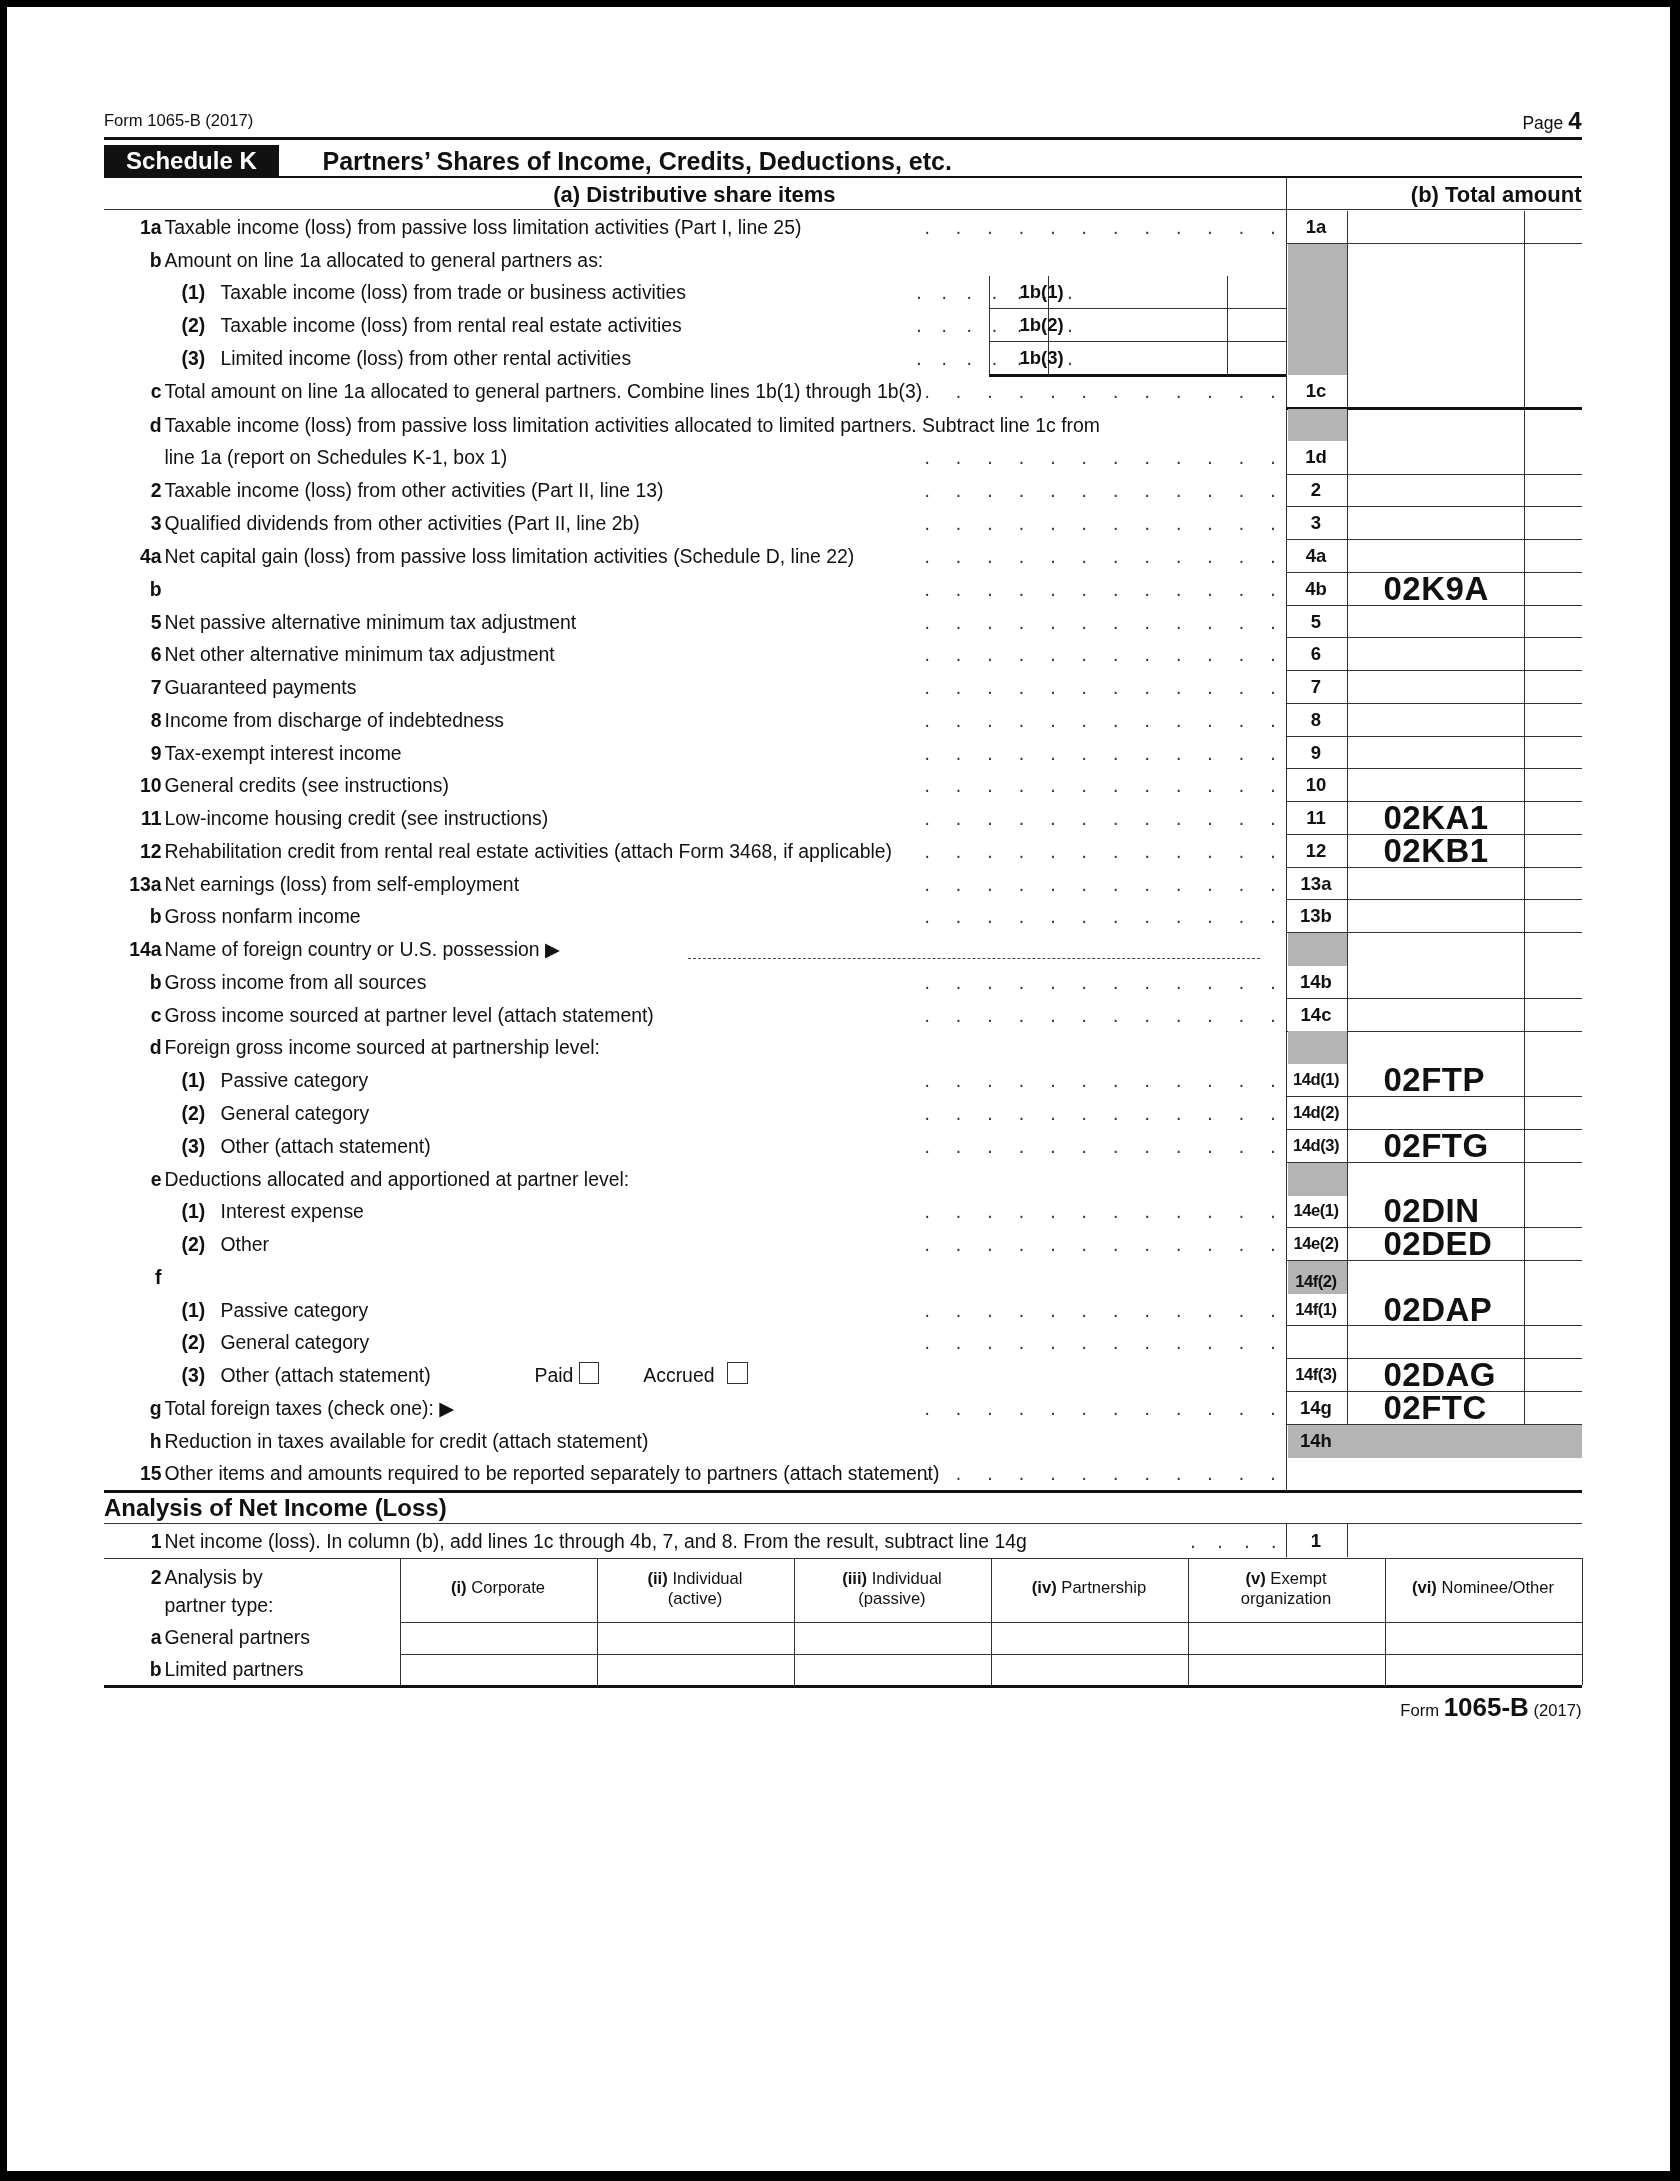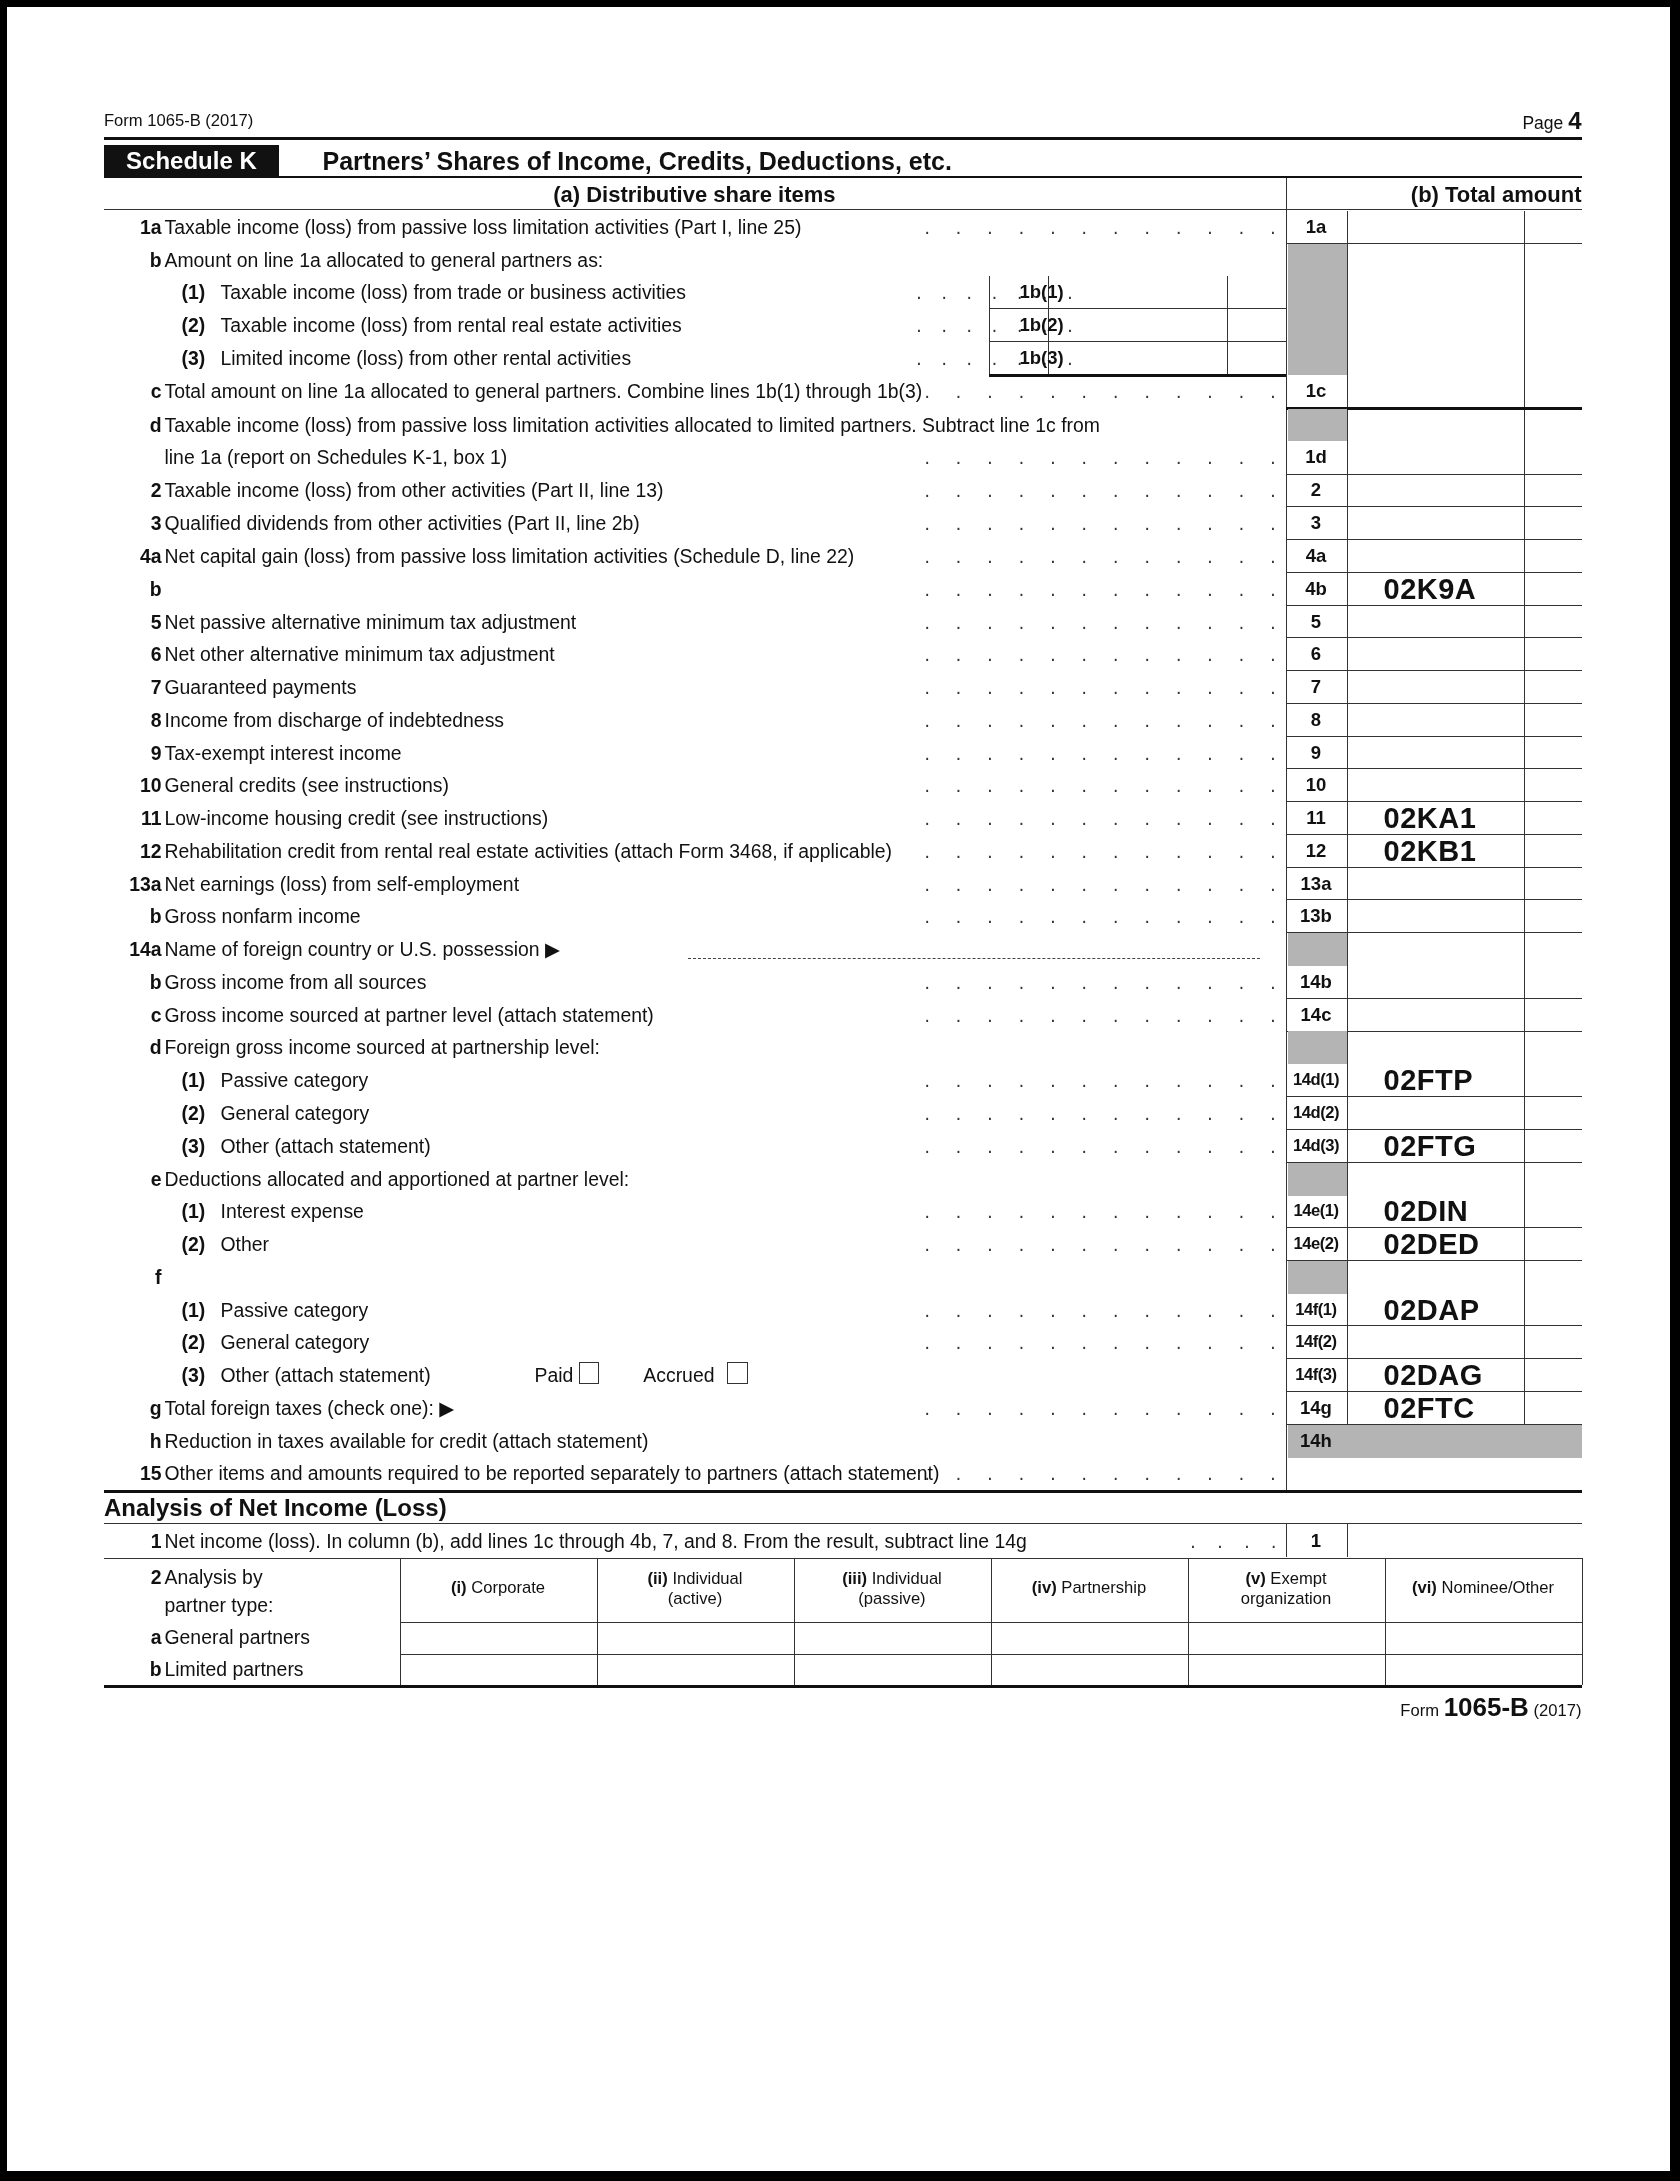--- a/index.html
+++ b/index.html
@@ -17,21 +17,21 @@
   .colhead { position:absolute; top:171px; height:33px; font-weight:bold; font-size:22px; line-height:33px; }
   .vline { position:absolute; background:#333; width:1.8px; }
   .hline { position:absolute; background:#333; height:1.8px; }
   .row { position:absolute; left:0; width:1191px; height:32px; font-size:19.4px; line-height:32px; white-space:nowrap; }
   .num { position:absolute; left:0; width:65px; text-align:right; font-weight:bold; }
   .desc { position:absolute; left:68px; }
   .pnum { font-weight:bold; display:inline-block; width:39px; }
   .dots { position:absolute; right:0; letter-spacing:0; color:#333; }
   .ref { position:absolute; left:1189px; width:61px; height:32px; font-size:18.5px; line-height:32px; text-align:center; font-weight:bold; }
   .ref.small { font-size:16.6px; letter-spacing:-0.5px; }
-  .amt { position:absolute; left:1287px; font-size:29px; font-weight:bold; line-height:32px; height:32px; letter-spacing:0.5px; }
+  .amt { position:absolute; left:1287px; font-size:33px; font-weight:bold; line-height:32px; height:32px; letter-spacing:0.5px; }
   .shade { position:absolute; background:#b4b4b4; }
   .ibox { position:absolute; font-size:18.5px; font-weight:bold; line-height:32px;margin-left:28px; }
   .cb { display:inline-block; width:18.5px; height:20px; border:1.4px solid #333; vertical-align:-2.8px; margin-left:5.5px; background:#fff; }
   .dashline { position:absolute; border-top:1.8px dashed #444; height:0; }
   .analysis-title { position:absolute; left:7.4px; font-weight:bold; font-size:24px; }
   .ptype { position:absolute; font-size:16.6px; text-align:center; line-height:20px; }
   .footer { position:absolute; right:0; font-size:16.6px; }
   .footer b { font-size:26px; }
 </style>
 </head>
@@ -322,21 +322,21 @@
           <span class="dots" style="top: 0px; right: 11px; white-space: pre; letter-spacing: 0.9px;">.    .    .    .    .    .    .    .    .    .    .    .</span>
         </div>
         <div class="ref small" style="top:1287px;">14f(1)</div>
         <div class="amt" style="top:1287px;">02DAP</div>
         <div class="hline" style="top:1318px;left:1189px;width:296px;"></div>
         <div class="row" style="top:1319px;height:33px;">
           <span class="num"></span>
           <span class="desc" style="left:85px;"><span class="pnum">(2)</span><span>General category</span></span>
           <span class="dots" style="top: 0px; right: 11px; white-space: pre; letter-spacing: 0.9px;">.    .    .    .    .    .    .    .    .    .    .    .</span>
         </div>
-        <div class="ref small" style="top:1319px;">14f(2)</div>
+        <div class="ref small" style="top:1259px;">14f(2)</div>
         <div class="amt" style="top:1319px;"></div>
         <div class="hline" style="top:1351px;left:1189px;width:296px;"></div>
         <div class="row" style="top:1352px;height:33px;">
           <span class="num"></span>
           <span class="desc" style="left:85px;"><span class="pnum">(3)</span><span>Other (attach statement)</span></span>
           <span style="position:absolute;left:438px;"><span>Paid</span><span class="cb" style="margin-right:44px;"></span><span>Accrued</span><span class="cb" style="margin-left:13px;"></span></span>
         </div>
         <div class="ref small" style="top:1352px;">14f(3)</div>
         <div class="amt" style="top:1352px;">02DAG</div>
         <div class="hline" style="top:1384px;left:1189px;width:296px;"></div>

